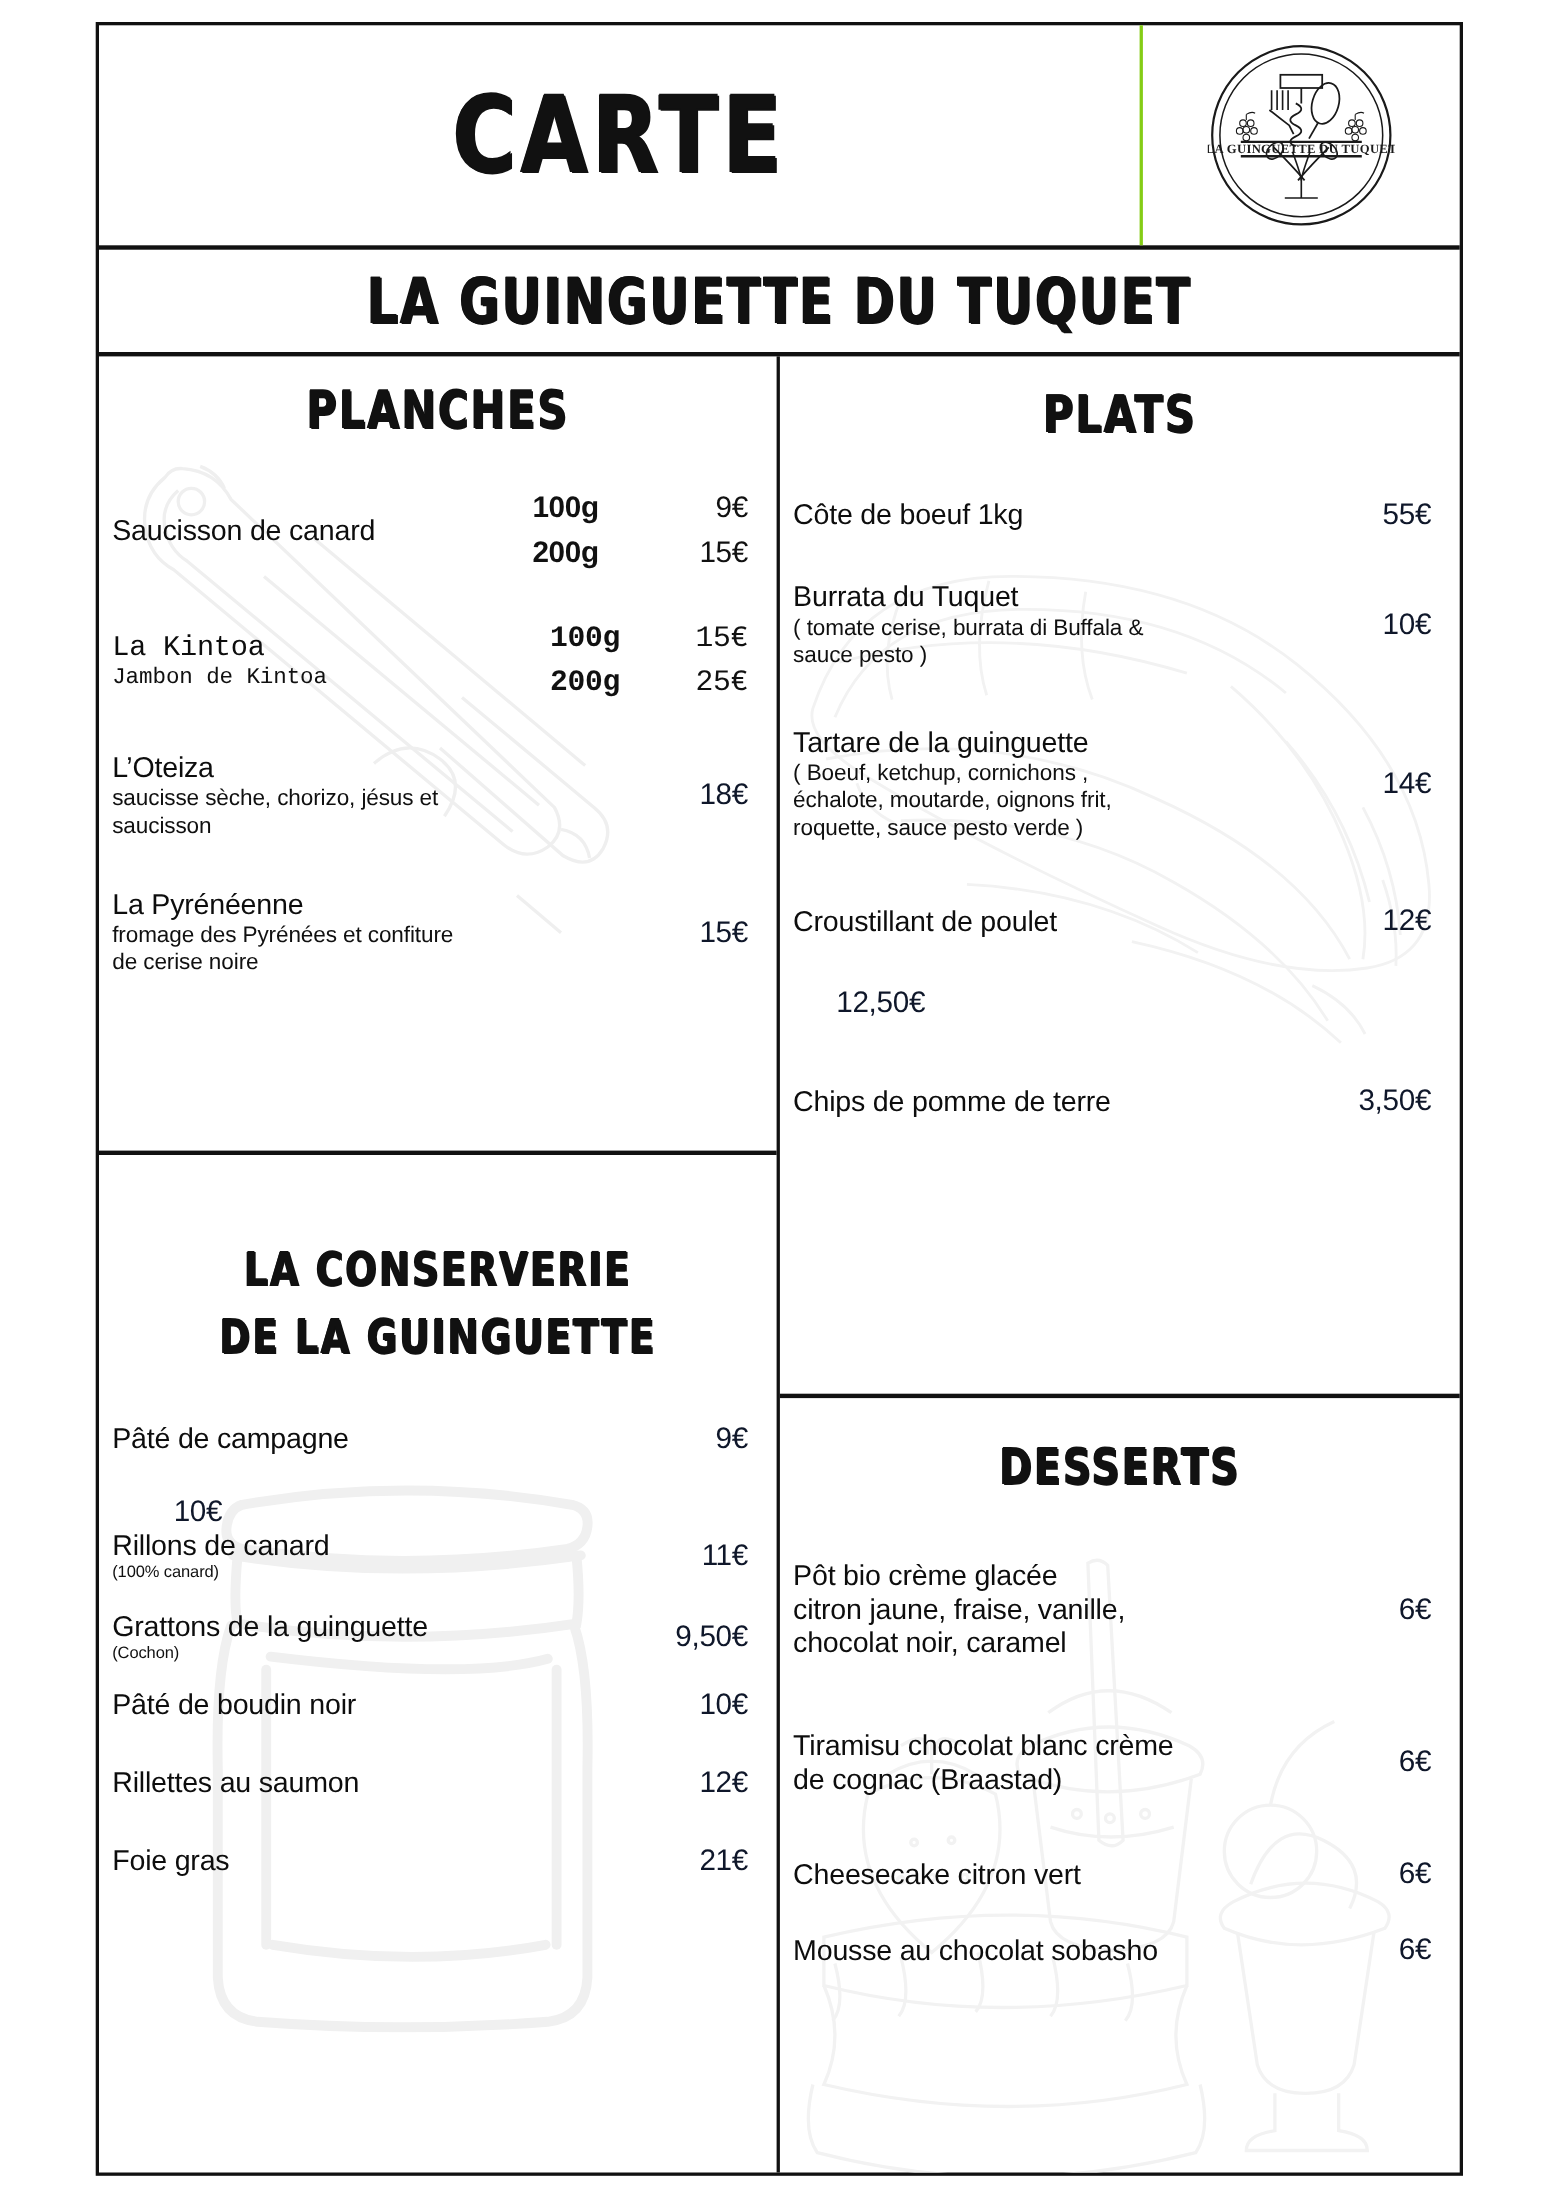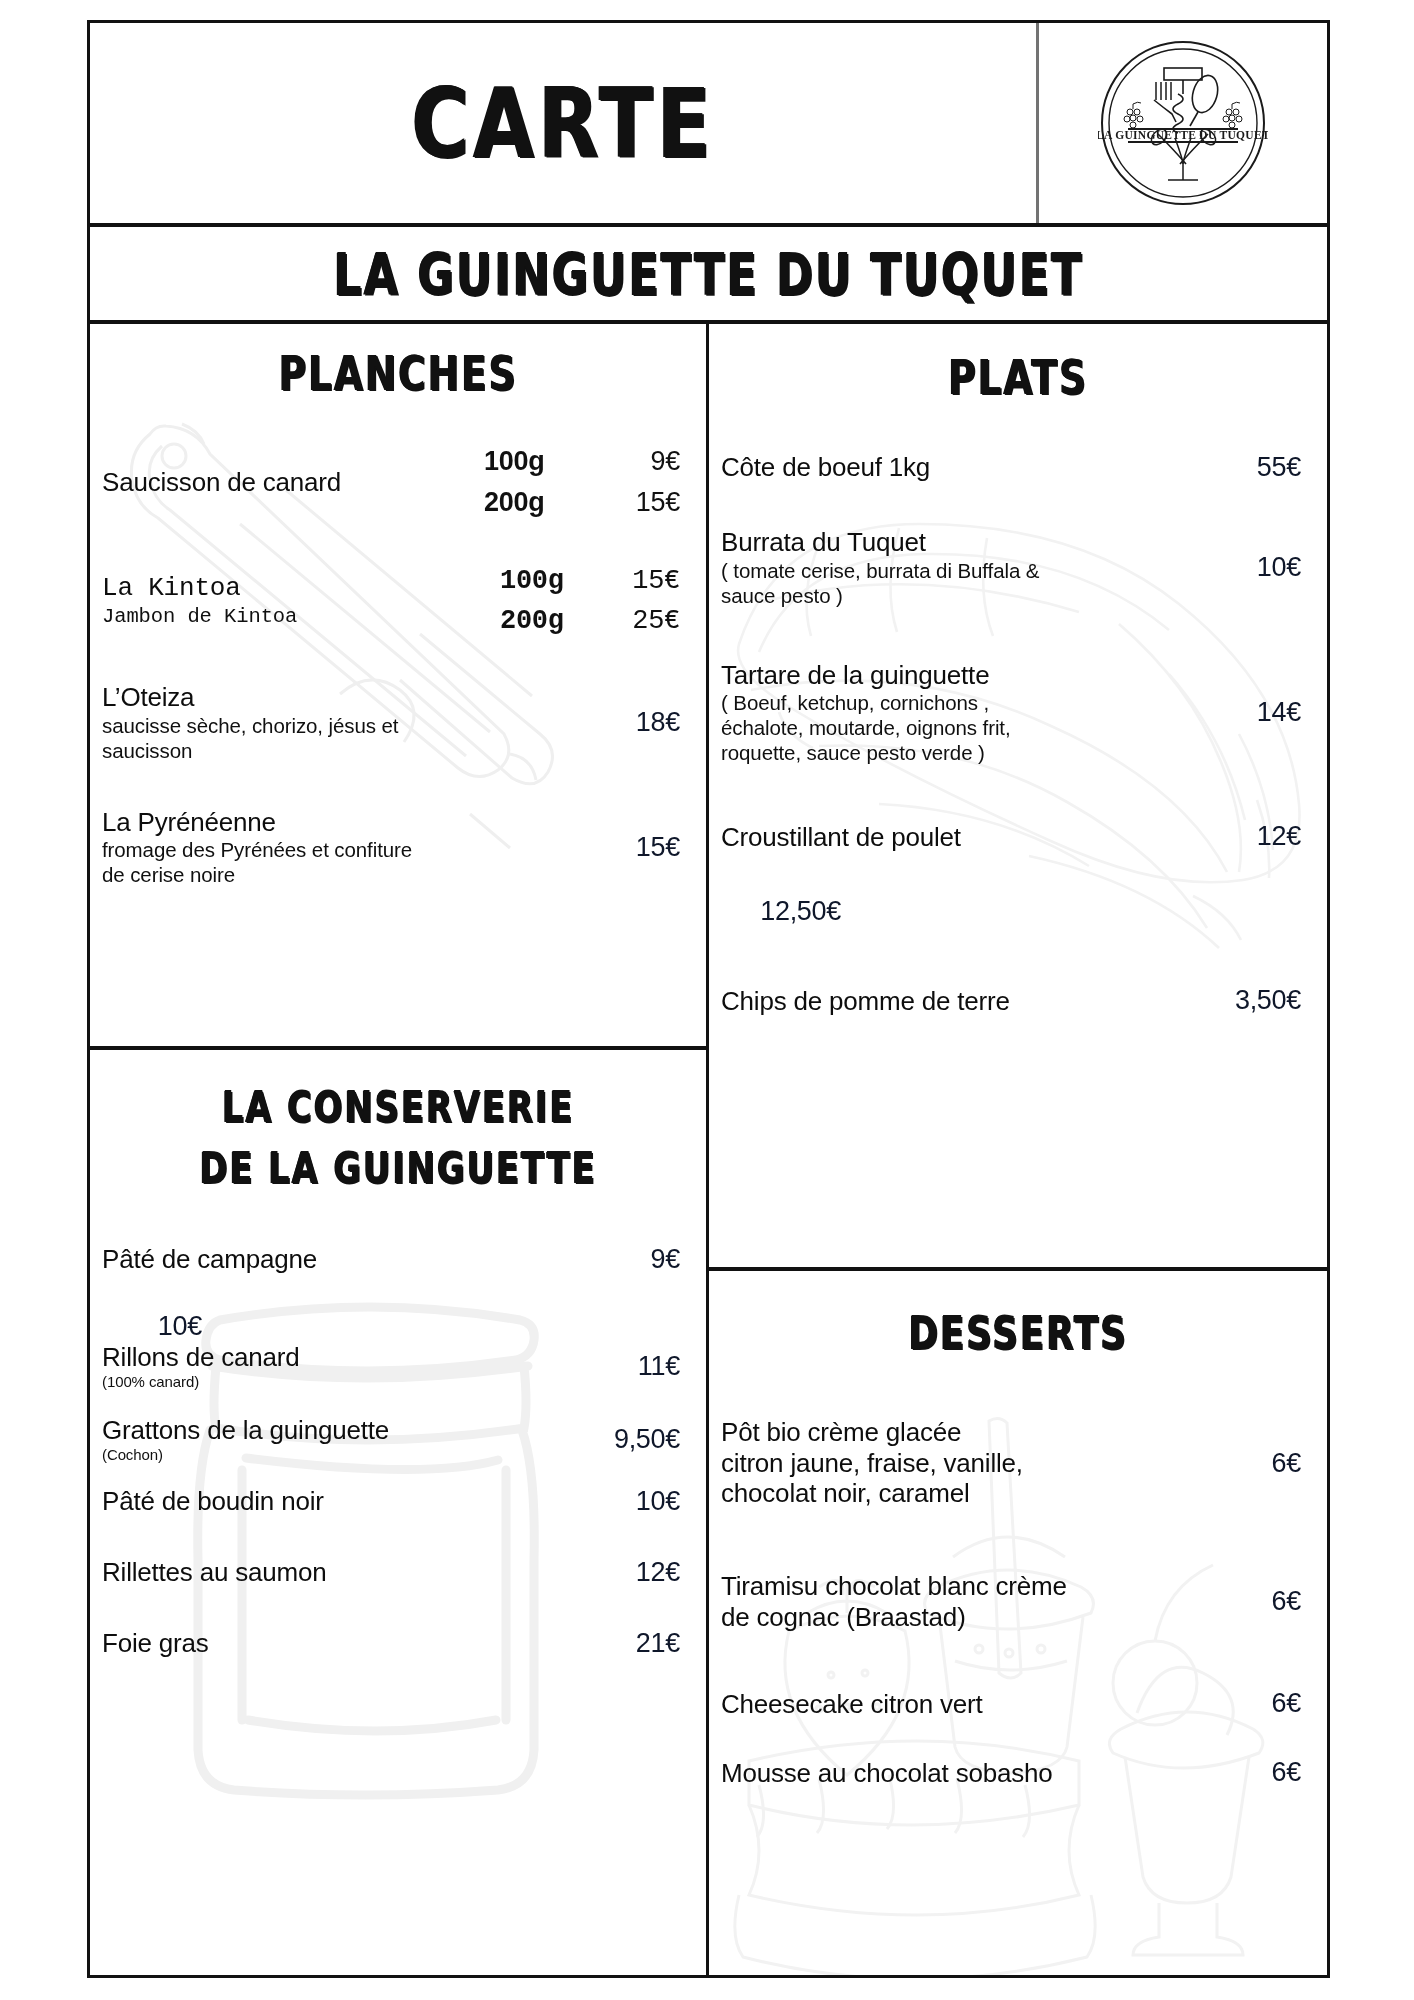--- a/index.html
+++ b/index.html
@@ -41,21 +41,21 @@
     height: 204px;
     border-bottom: 4px solid #111;
     box-sizing: border-box;
     flex: 0 0 auto;
   }
   .carte-cell {
     flex: 1 1 auto;
     display: flex;
     align-items: center;
     justify-content: center;
-    border-right: 3px solid #737373;
+    border-right: 3px solid #84cc16;
     box-sizing: border-box;
     text-align: center;
   }
   .carte-title {
     font-family: "DejaVu Sans", sans-serif;
     font-weight: 700;
     font-size: 86px;
     letter-spacing: 4px;
     line-height: 1;
     transform: scaleX(0.92) scaleY(1.12);
@@ -94,20 +94,21 @@
     flex: 1 1 auto;
     display: flex;
     min-height: 0;
   }
   .col-left {
     flex: 0 0 619px;
     border-right: 3px solid #111;
     box-sizing: border-box;
     display: flex;
     flex-direction: column;
+    gap: 48px;
   }
   .col-right {
     flex: 1 1 auto;
     display: flex;
     flex-direction: column;
   }
 
   .panel {
     position: relative;
     box-sizing: border-box;

